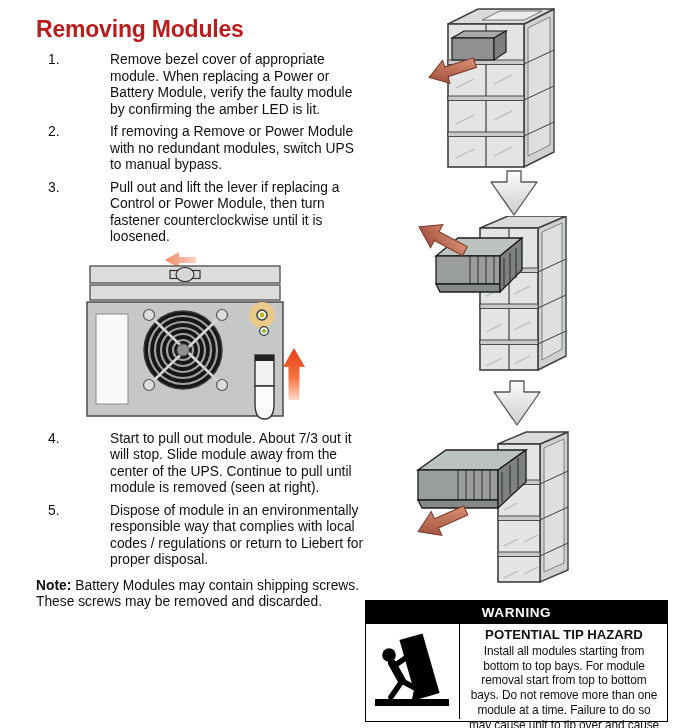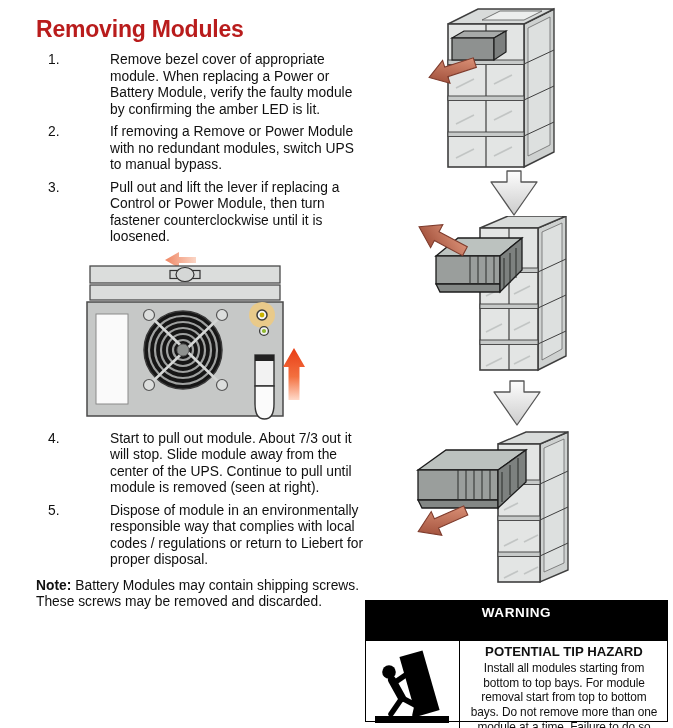--- a/index.html
+++ b/index.html
@@ -31,21 +31,21 @@
 
   
   .abs{position:absolute;}
 
   
   .warning-box{
     position:absolute;left:365px;top:600px;width:303px;height:122px;
     border:1.6px solid #000;box-sizing:border-box;background:#fff;
   }
   .warning-header{
-    height:40px;background:#000;color:#fff;font-weight:bold;font-size:13.5px;
+    height:23px;background:#000;color:#fff;font-weight:bold;font-size:13.5px;
     letter-spacing:0.6px;text-align:center;line-height:23px;
   }
   .warning-body{display:flex;height:95px;}
   .warning-icon-cell{
     flex:none;width:94px;border-right:1.6px solid #000;box-sizing:border-box;
     display:flex;align-items:center;justify-content:center;
   }
   .warning-text-cell{flex:1;padding:3px 6px 2px 7px;text-align:center;}
   .warning-title{font-weight:bold;font-size:13.2px;line-height:16px;margin-bottom:1px;}
   .warning-text{font-size:11.9px;line-height:14.7px;letter-spacing:-0.1px;}

